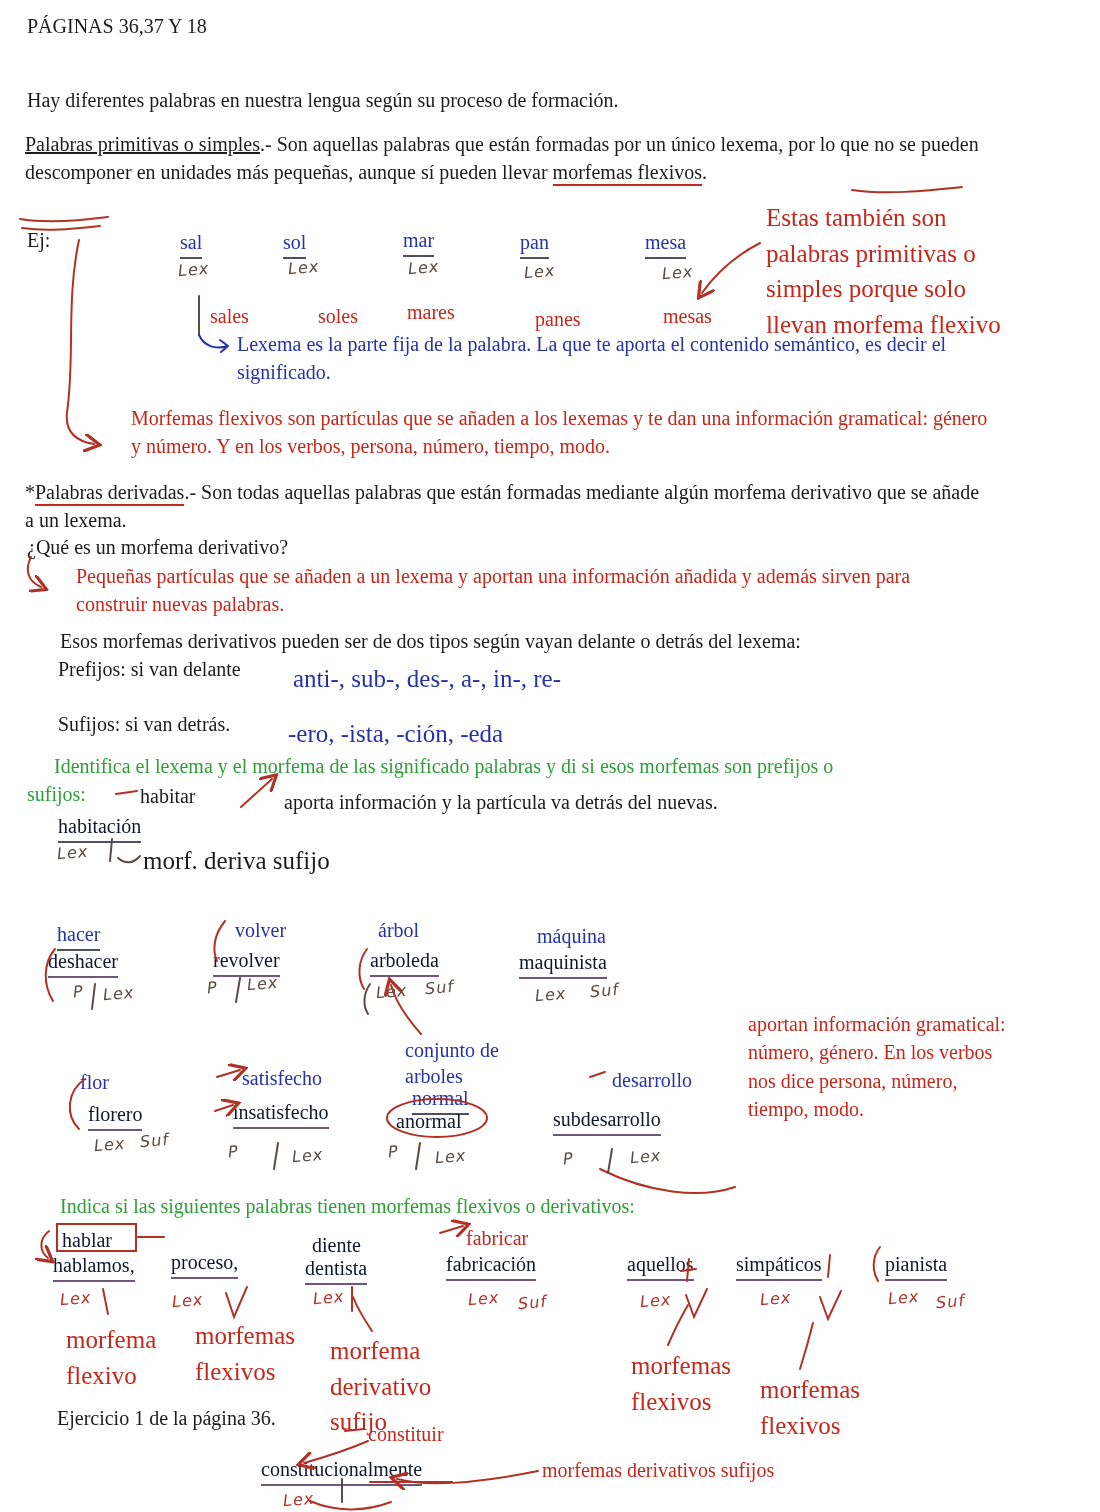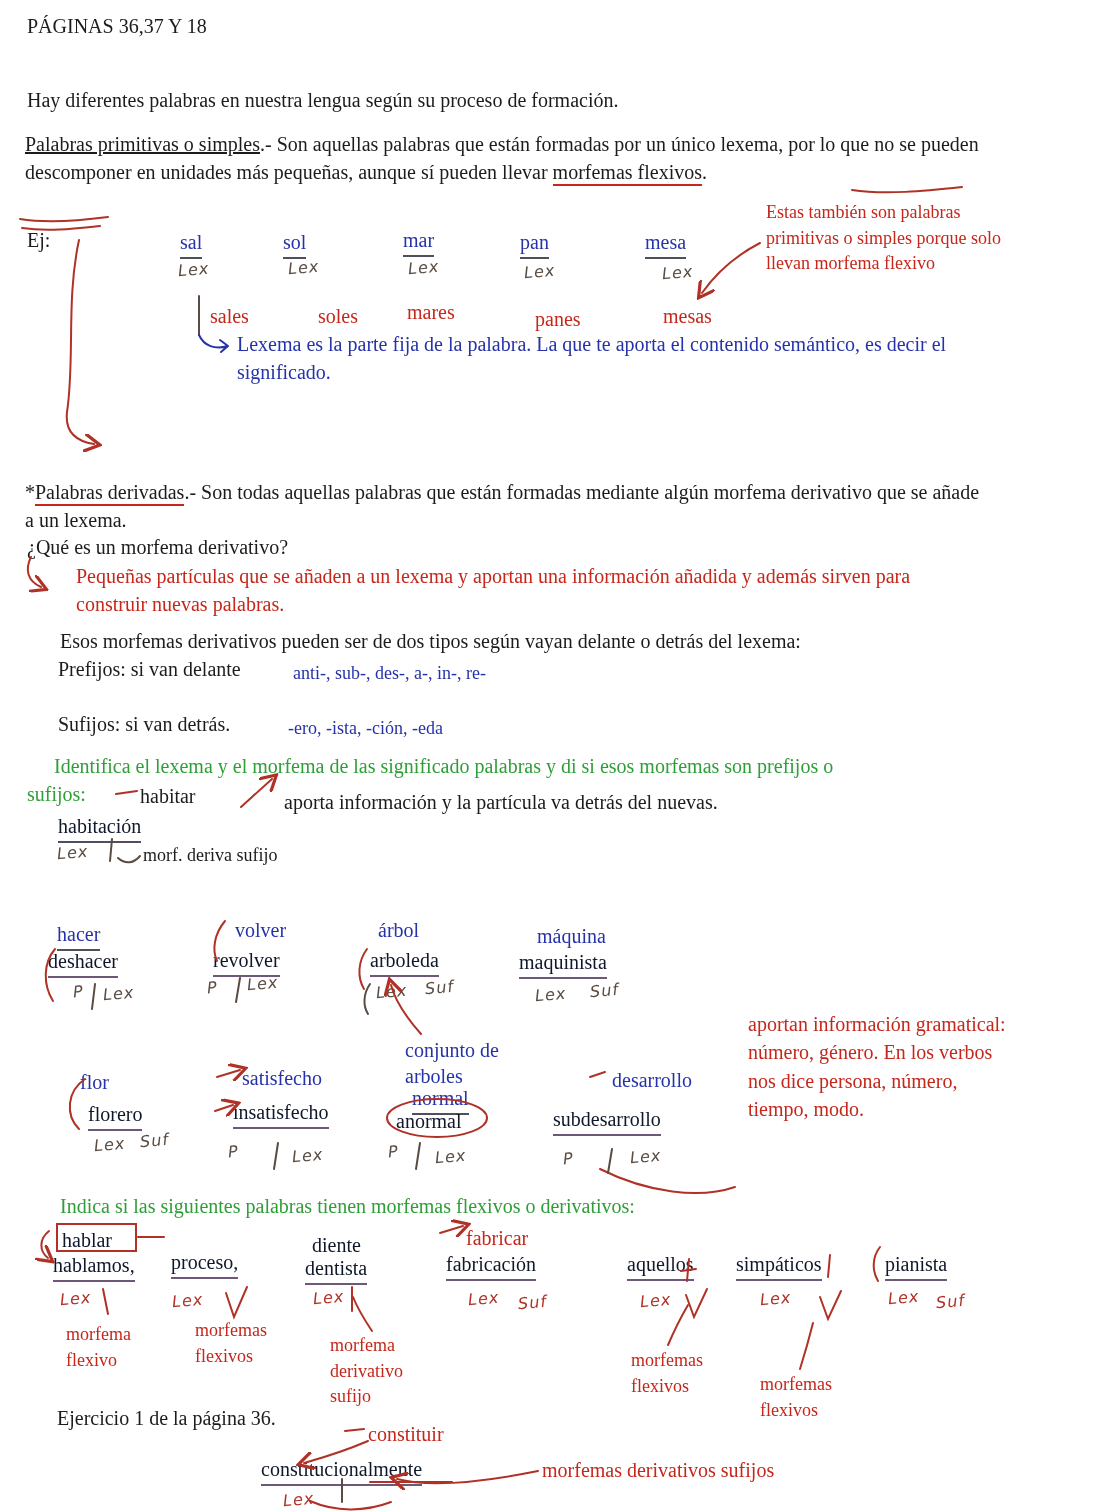--- a/index.html
+++ b/index.html
@@ -4,21 +4,21 @@
 <style>
   html,body{margin:0;padding:0;background:#ffffff;}
   .page{position:relative;width:1100px;height:1512px;background:#ffffff;
         font-family:"Liberation Serif",serif;overflow:hidden;}
   .t{position:absolute;font-size:20px;line-height:1.42;color:#1c1c1c;white-space:nowrap;z-index:2;}
   .wrap{white-space:normal;}
   .blue{color:#2633a8;}
   .red{color:#c5271b;}
   .green{color:#2f9e38;}
   .purple{color:#0f172a;}
-  .sm{font-size:18px;}
+  .sm{font-size:25px;}
   .hw{position:absolute;font-family:"DejaVu Sans",sans-serif;font-style:italic;
       font-size:16px;color:#5a4c42;transform:rotate(-5deg);letter-spacing:1px;z-index:3;white-space:nowrap;}
   .hw-red{color:#b03226;}
   .u-ink{border-bottom:2px solid #50505c;padding-bottom:1px;}
   .u-pur{border-bottom:2px solid #6e5878;padding-bottom:1px;}
   .u-red{border-bottom:2px solid #c5271b;padding-bottom:1px;}
   .u-blk{text-decoration:underline;text-decoration-thickness:1.5px;}
   .ink{position:absolute;left:0;top:0;pointer-events:none;z-index:5;}
 </style>
 </head>
@@ -113,20 +113,21 @@
   <div class="t red" style="left:210px;top:302px">sales</div>
   <div class="t red" style="left:318px;top:302px">soles</div>
   <div class="t red" style="left:407px;top:298px">mares</div>
   <div class="t red" style="left:535px;top:305px">panes</div>
   <div class="t red" style="left:663px;top:302px">mesas</div>
 
   <div class="t red wrap sm" style="left:766px;top:200px;width:245px">Estas también son palabras primitivas o simples porque solo llevan morfema flexivo</div>
 
   <div class="t blue wrap" style="left:237px;top:330px;width:770px">Lexema es la parte fija de la palabra. La que te aporta el contenido semántico, es decir el significado.</div>
 
+  <div class="t red wrap" style="left:131px;top:404px;width:865px">Morfemas flexivos son partículas que se añaden a los lexemas y te dan una información gramatical: género y número. Y en los verbos, persona, número, tiempo, modo.</div>
 
   <div class="t wrap" style="left:25px;top:478px;width:965px">
     <span>*</span><span class="u-red">Palabras derivadas</span><span>.- Son todas aquellas palabras que están formadas mediante algún morfema derivativo que se añade a un lexema.</span>
   </div>
   <div class="t" style="left:27px;top:533px">¿Qué es un morfema derivativo?</div>
   <div class="t red wrap" style="left:76px;top:562px;width:900px">Pequeñas partículas que se añaden a un lexema y aportan una información añadida y además sirven para construir nuevas palabras.</div>
 
   <div class="t" style="left:60px;top:627px">Esos morfemas derivativos pueden ser de dos tipos según vayan delante o detrás del lexema:</div>
   <div class="t" style="left:58px;top:655px">Prefijos: si van delante</div>
   <div class="t blue sm" style="left:293px;top:661px">anti-, sub-, des-, a-, in-, re-</div>

